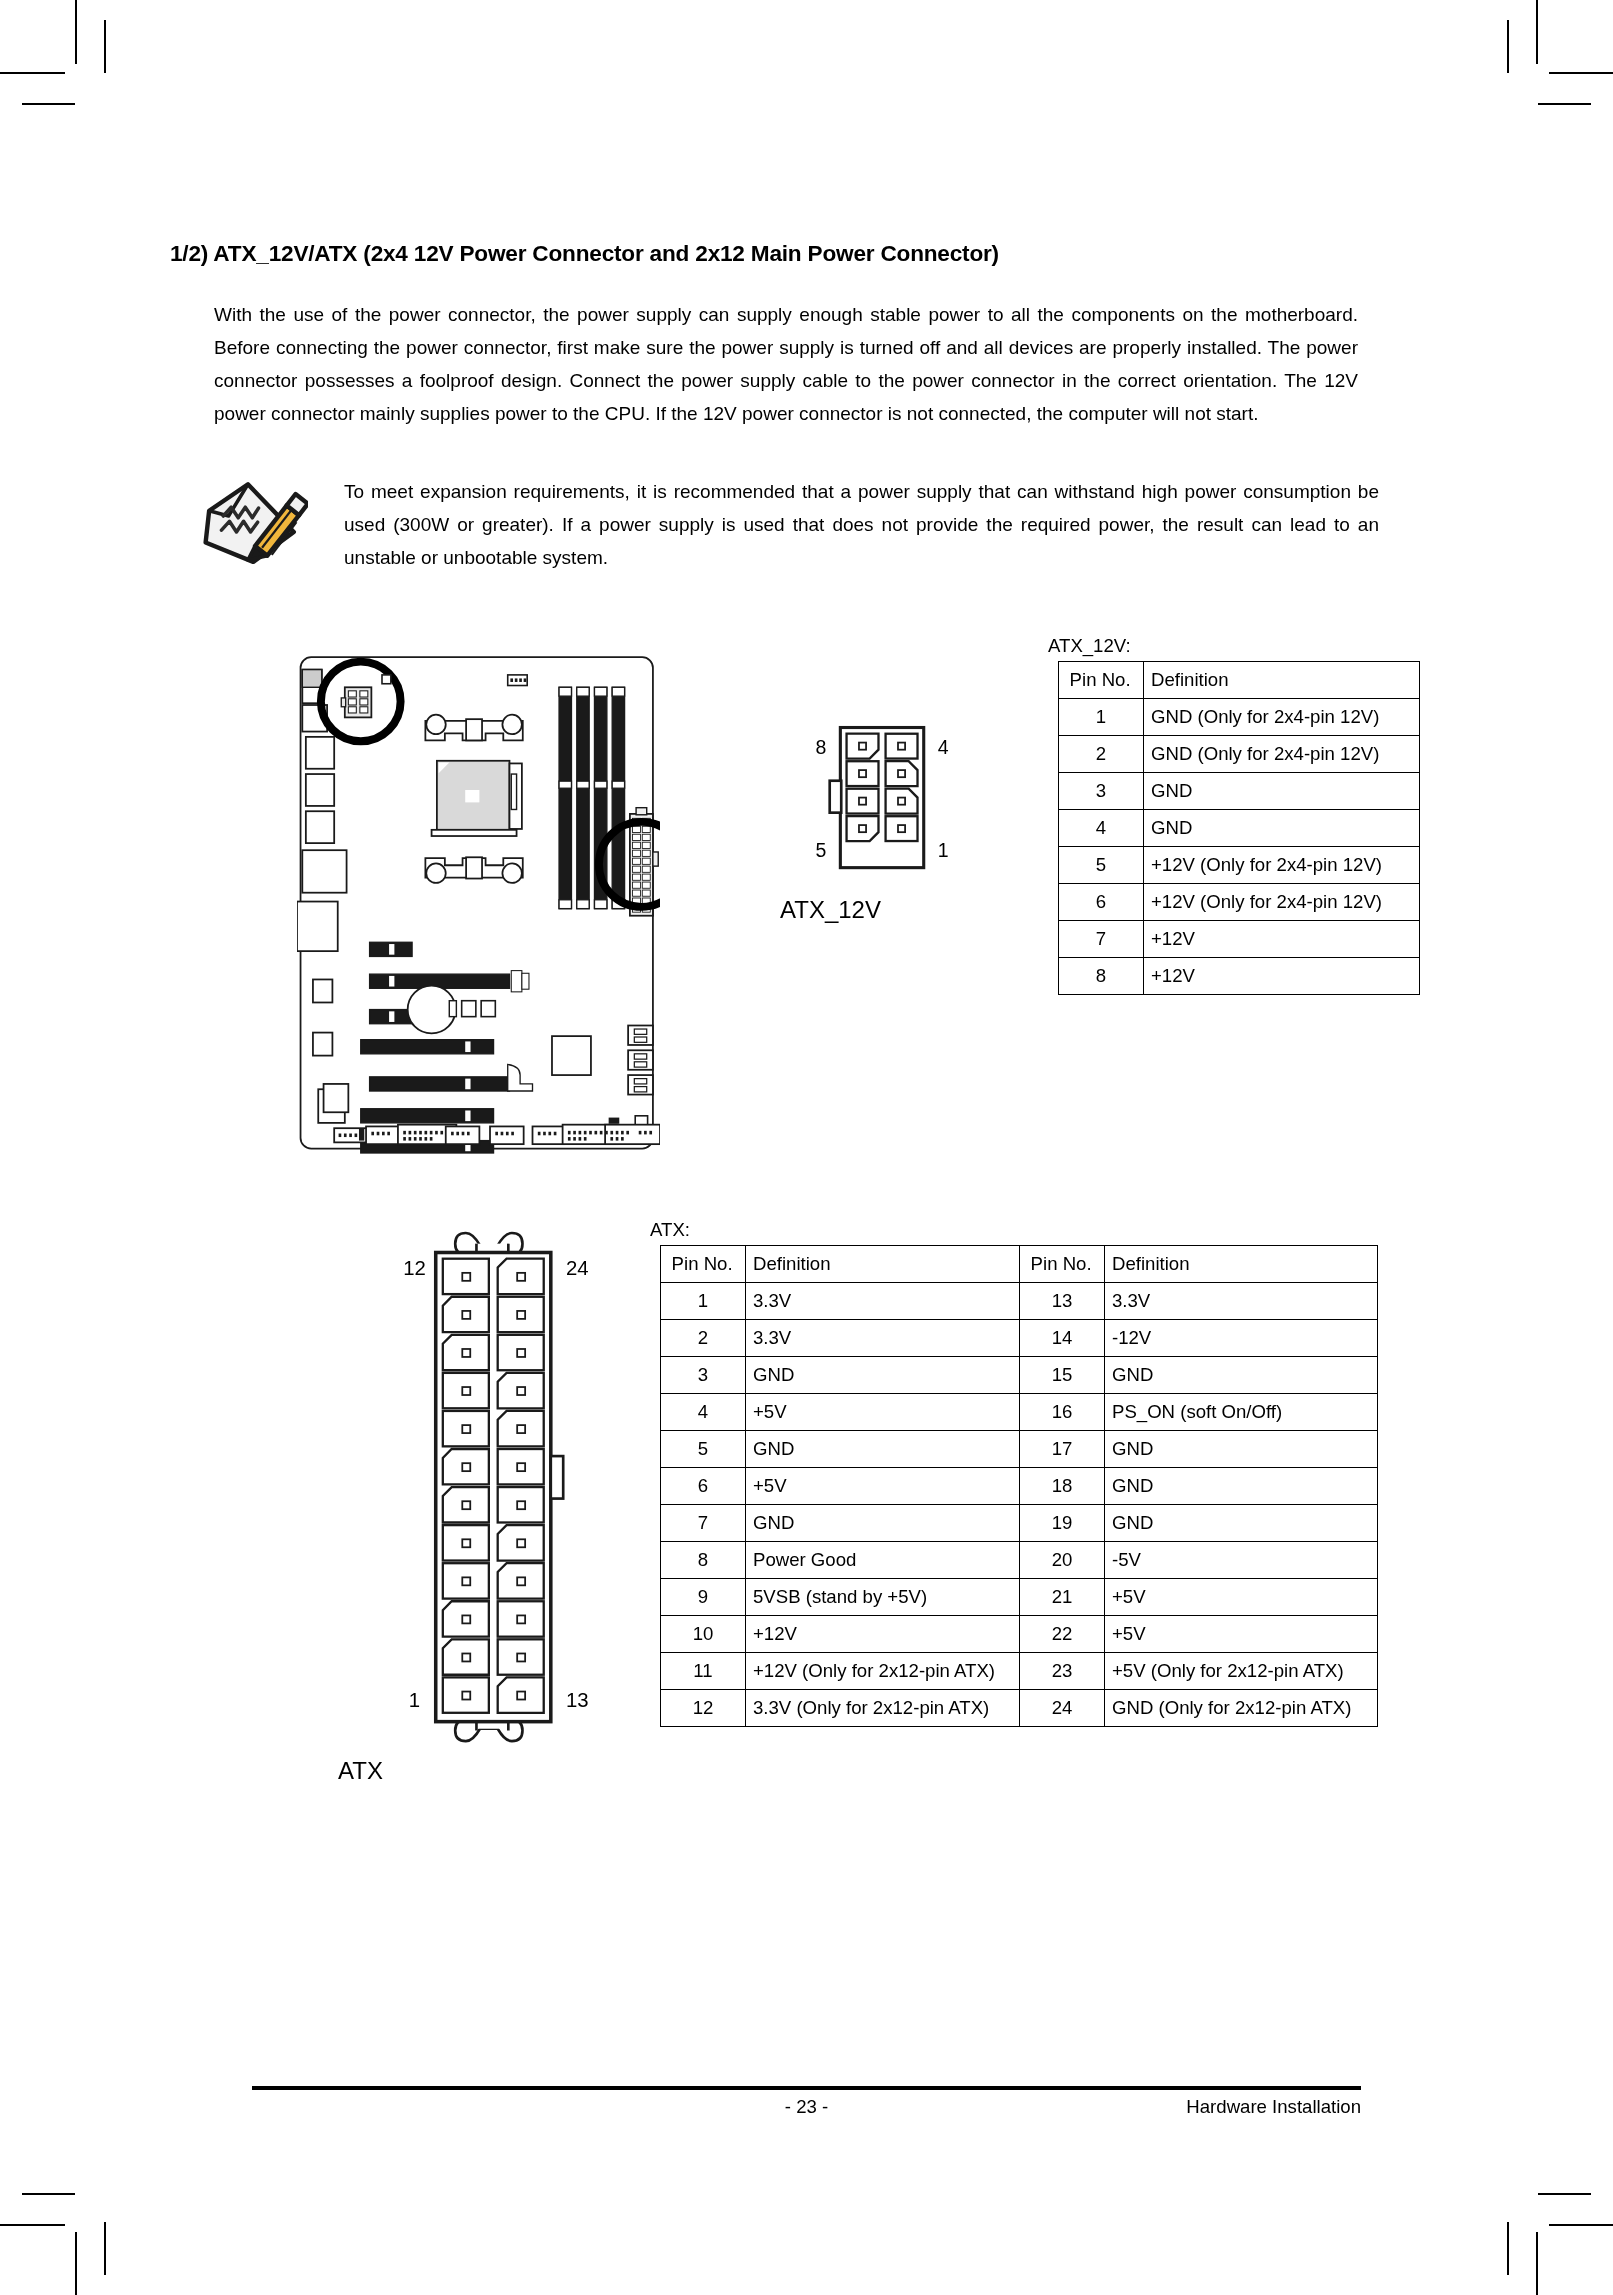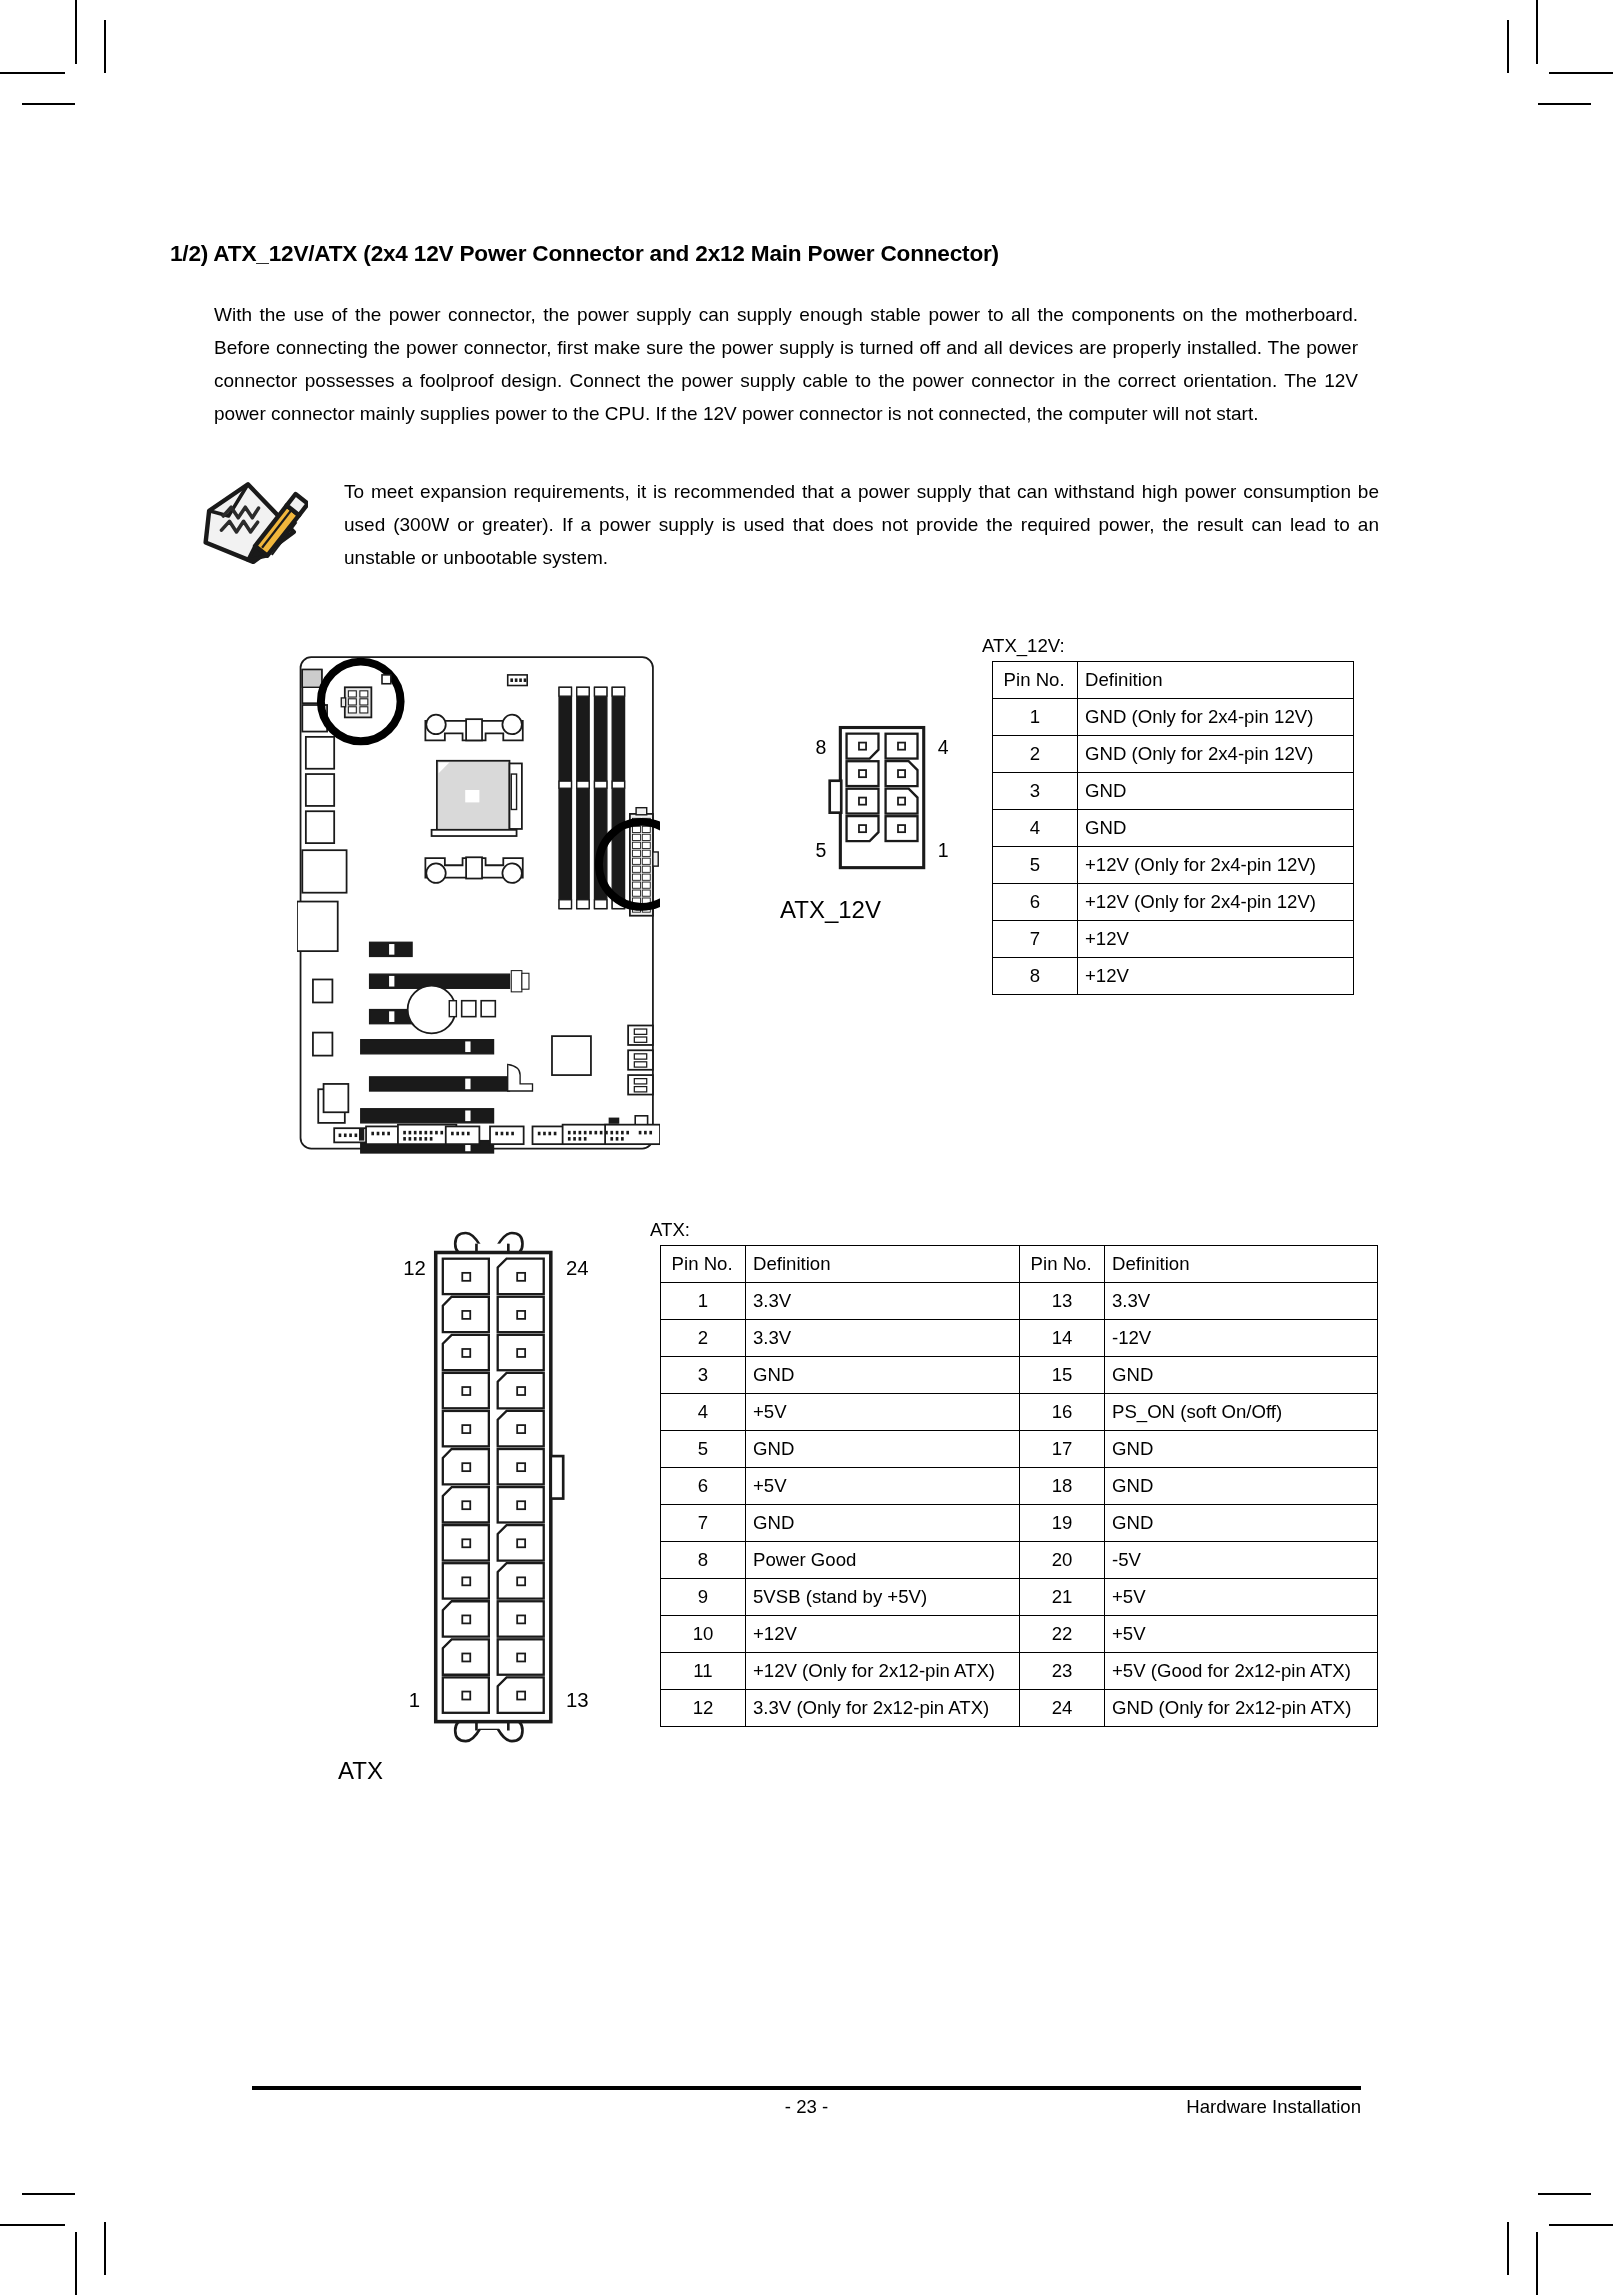--- a/index.html
+++ b/index.html
@@ -126,21 +126,21 @@
     vertical-align: middle;
     white-space: nowrap;
     overflow: hidden;
   }
   table.pintable th { text-align: left; }
   td.pinno, th.pinno { text-align: center; }
   table.pintable th.pinno { text-align: left; padding-left: 10.6px; }
 
   .table12v {
     position: absolute;
-    left: 982px;
+    left: 1048px;
     top: 635px;
   }
   .table12v table { width: 361px; }
   .table12v col.c1 { width: 85px; }
   .table12v col.c2 { width: 276px; }
 
   .tableatx {
     position: absolute;
     left: 650px;
     top: 1219px;
@@ -772,21 +772,21 @@
         <tr>
           <td class="pinno">10</td>
           <td>+12V</td>
           <td class="pinno">22</td>
           <td>+5V</td>
         </tr>
         <tr>
           <td class="pinno">11</td>
           <td>+12V (Only for 2x12-pin ATX)</td>
           <td class="pinno">23</td>
-          <td>+5V (Good for 2x12-pin ATX)</td>
+          <td>+5V (Only for 2x12-pin ATX)</td>
         </tr>
         <tr>
           <td class="pinno">12</td>
           <td>3.3V (Only for 2x12-pin ATX)</td>
           <td class="pinno">24</td>
           <td>GND (Only for 2x12-pin ATX)</td>
         </tr>
       </tbody>
     </table>
   </div>

